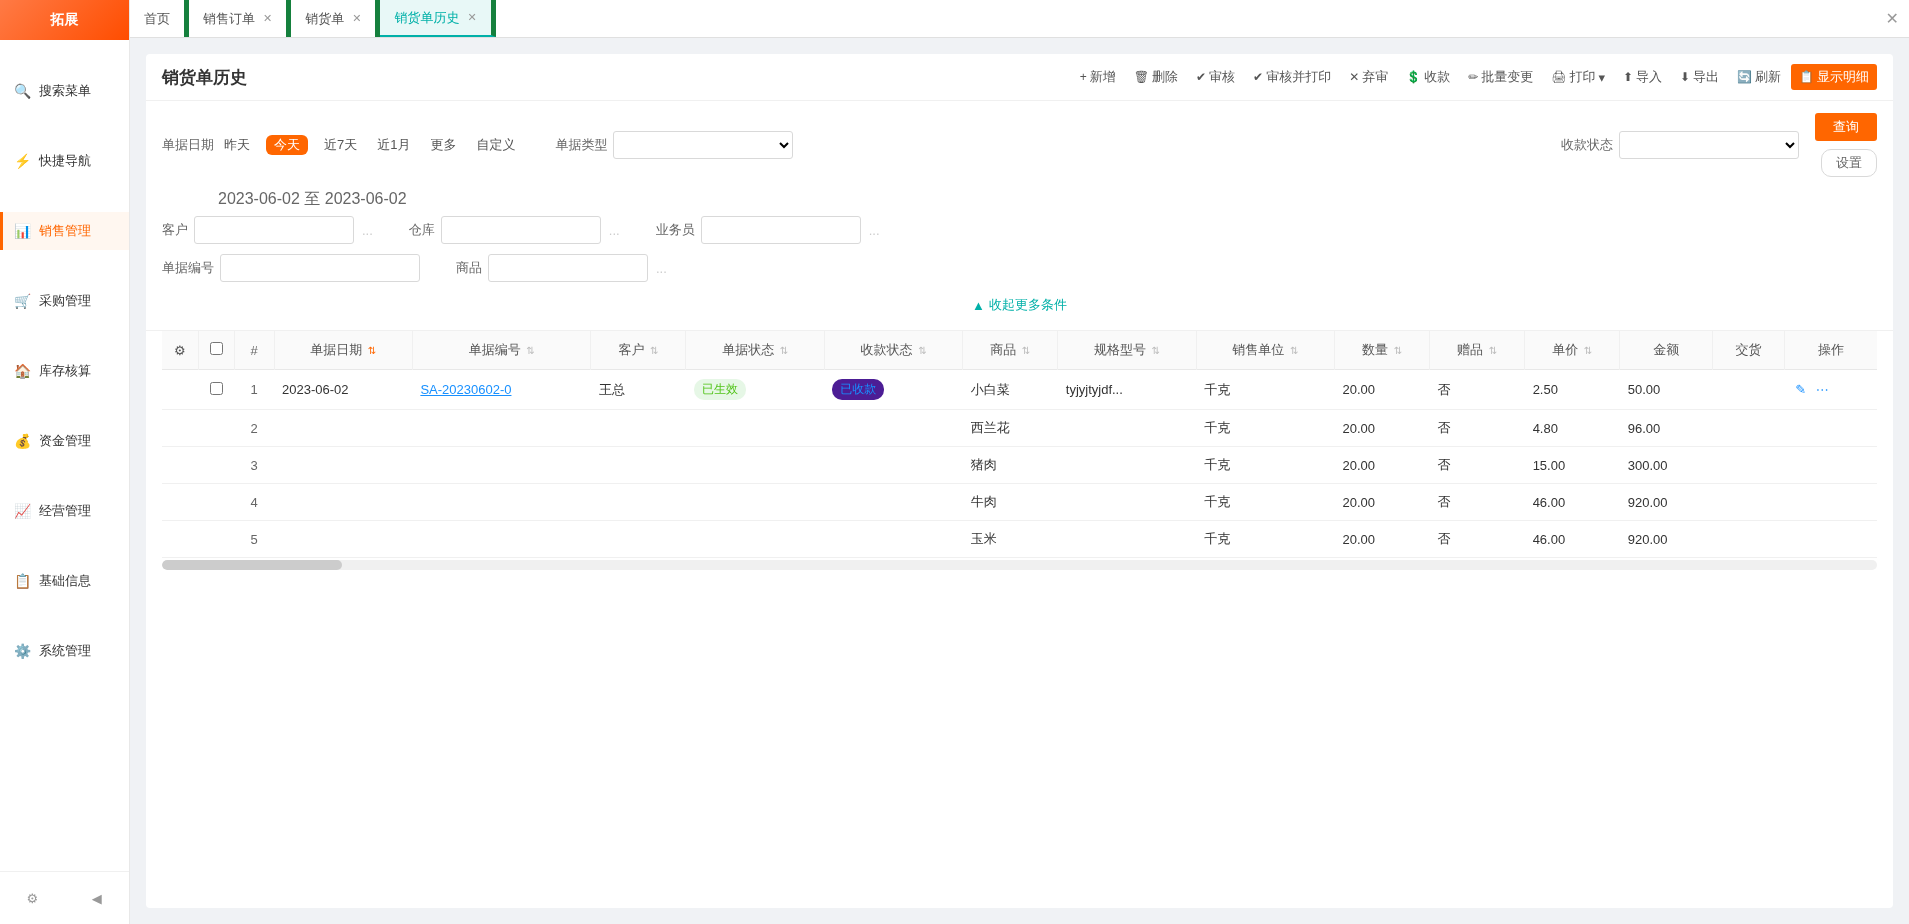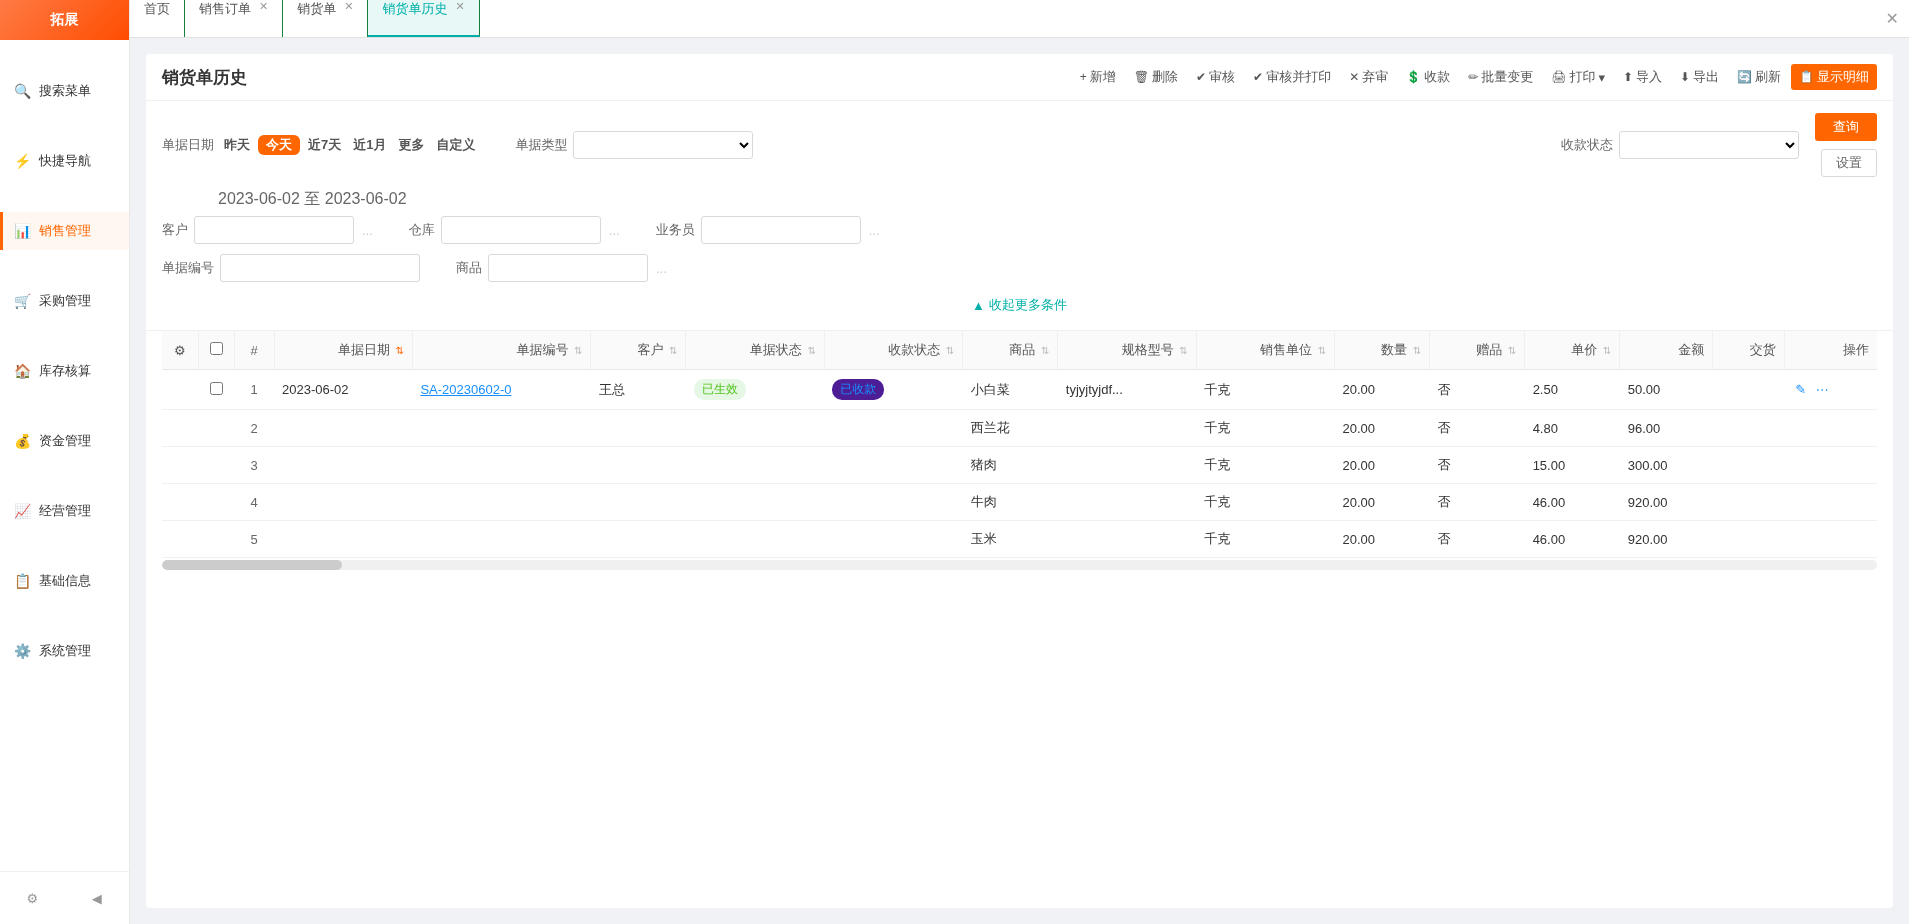--- a/index.html
+++ b/index.html
@@ -66,24 +66,24 @@
     .tab-bar {
       display: flex;
       align-items: center;
       background: #fff;
       border-bottom: 1px solid #e0e0e0;
       height: 38px;
       flex-shrink: 0;
     }
     .tab-item {
       display: flex;
-      align-items: flex-start;
+      align-items: center;
       padding: 0 14px;
       height: 100%;
-      border-right: 1px solid #15803d;
+      border-right: 5px solid #15803d;
       cursor: pointer;
       color: #555;
       gap: 6px;
       white-space: nowrap;
       font-size: 13px;
     }
     .tab-item.active {
       background: #e8f8f7;
       color: #00b0a8;
       border-bottom: 2px solid #00b0a8;
@@ -194,23 +194,22 @@
       padding: 4px 8px;
       width: 180px;
       height: 28px;
       background: #fff;
       cursor: pointer;
       outline: none;
     }
     .date-shortcuts {
       display: flex;
       align-items: center;
-      gap: 4px;
+      gap: 12px;
       font-size: 12px;
-      font-weight: bold;
     }
     .date-shortcut {
       cursor: pointer;
       color: #555;
       padding: 1px 4px;
     }
     .date-shortcut.active {
       background: #ff6600;
       color: #fff;
       border-radius: 6px;
@@ -242,21 +241,21 @@
       border: none;
       border-radius: 3px;
       padding: 5px 18px;
       cursor: pointer;
       font-size: 13px;
     }
     .settings-btn {
       background: #fff;
       color: #666;
       border: 1px solid #d9d9d9;
-      border-radius: 3px;
+      border-radius: 10px;
       padding: 4px 14px;
       cursor: pointer;
       font-size: 13px;
       margin-top: 4px;
     }
 
     
     .table-container {
       padding: 0 16px;
       overflow-x: auto;
@@ -265,21 +264,21 @@
       width: 100%;
       border-collapse: collapse;
       font-size: 13px;
     }
     thead tr {
       background: #fafafa;
       border-bottom: 1px solid #e8e8e8;
     }
     thead th {
       padding: 10px 8px;
-      text-align: right;
+      text-align: center;
       color: #555;
       font-weight: 500;
       border-right: 1px solid #f0f0f0;
       white-space: nowrap;
     }
     thead th:last-child { border-right: none; }
     tbody tr {
       border-bottom: 1px solid #f0f0f0;
     }
     tbody td {

